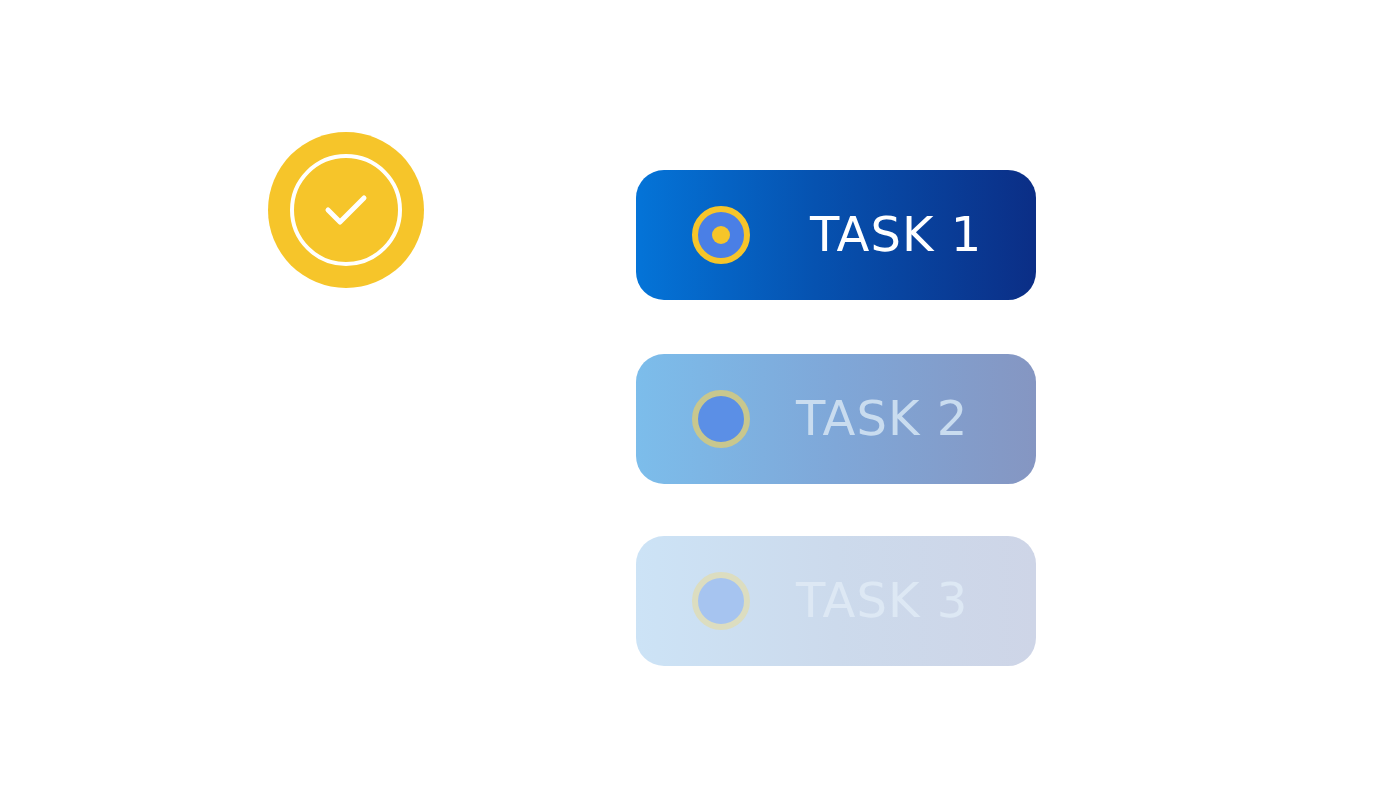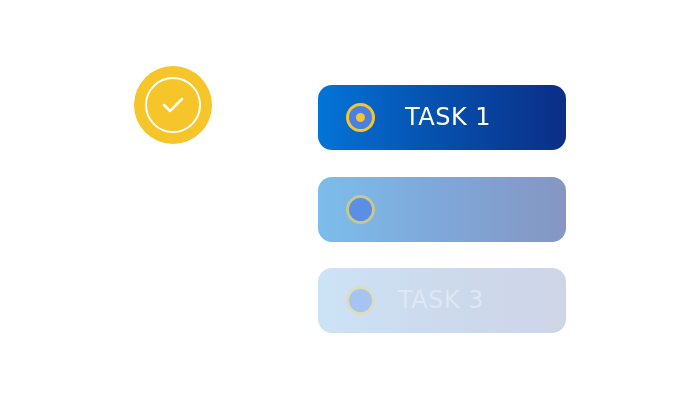--- a/index.html
+++ b/index.html
@@ -13,21 +13,21 @@
       width: 78px; height: 78px; border-radius: 50%;
       background: #F6C52A;
       display: flex; align-items: center; justify-content: center;
     }
     .check-ring {
       width: 56px; height: 56px; border-radius: 50%;
       border: 2.5px solid #ffffff; box-sizing: border-box;
       display: flex; align-items: center; justify-content: center;
     }
     .task {
-      position: absolute; left: 318px; width: 248px; height: 65px;
+      position: absolute; left: 318px; width: 200px; height: 65px;
       border-radius: 14px; display: flex; align-items: center;
       box-sizing: border-box;
     }
     .task .radio {
       position: absolute; left: 28px; top: 50%;
       width: 29px; height: 29px; margin-top: -14.5px;
       border-radius: 50%; box-sizing: border-box;
       display: flex; align-items: center; justify-content: center;
     }
     .task .label {
@@ -60,18 +60,19 @@
 
 <div class="task task1">
   <div class="radio">
     <div class="dot"></div>
   </div>
   <span class="label">TASK 1</span>
 </div>
 
 <div class="task task2">
   <div class="radio"></div>
+  <span class="label">TASK 2</span>
 </div>
 
 <div class="task task3">
   <div class="radio"></div>
   <span class="label">TASK 3</span>
 </div>
 
 </body></html>

